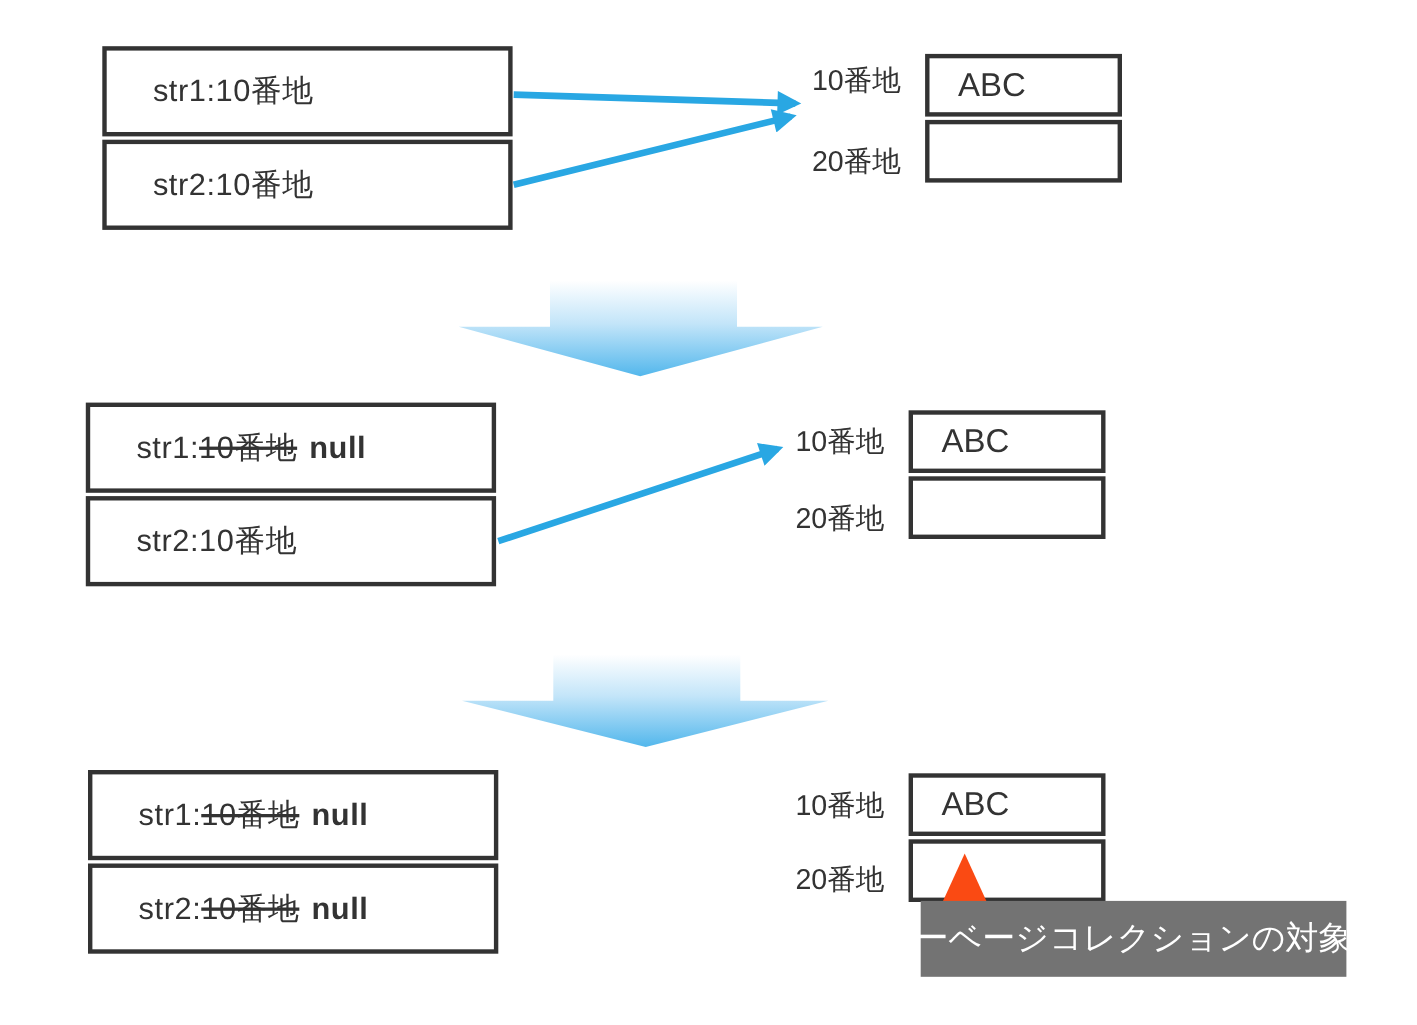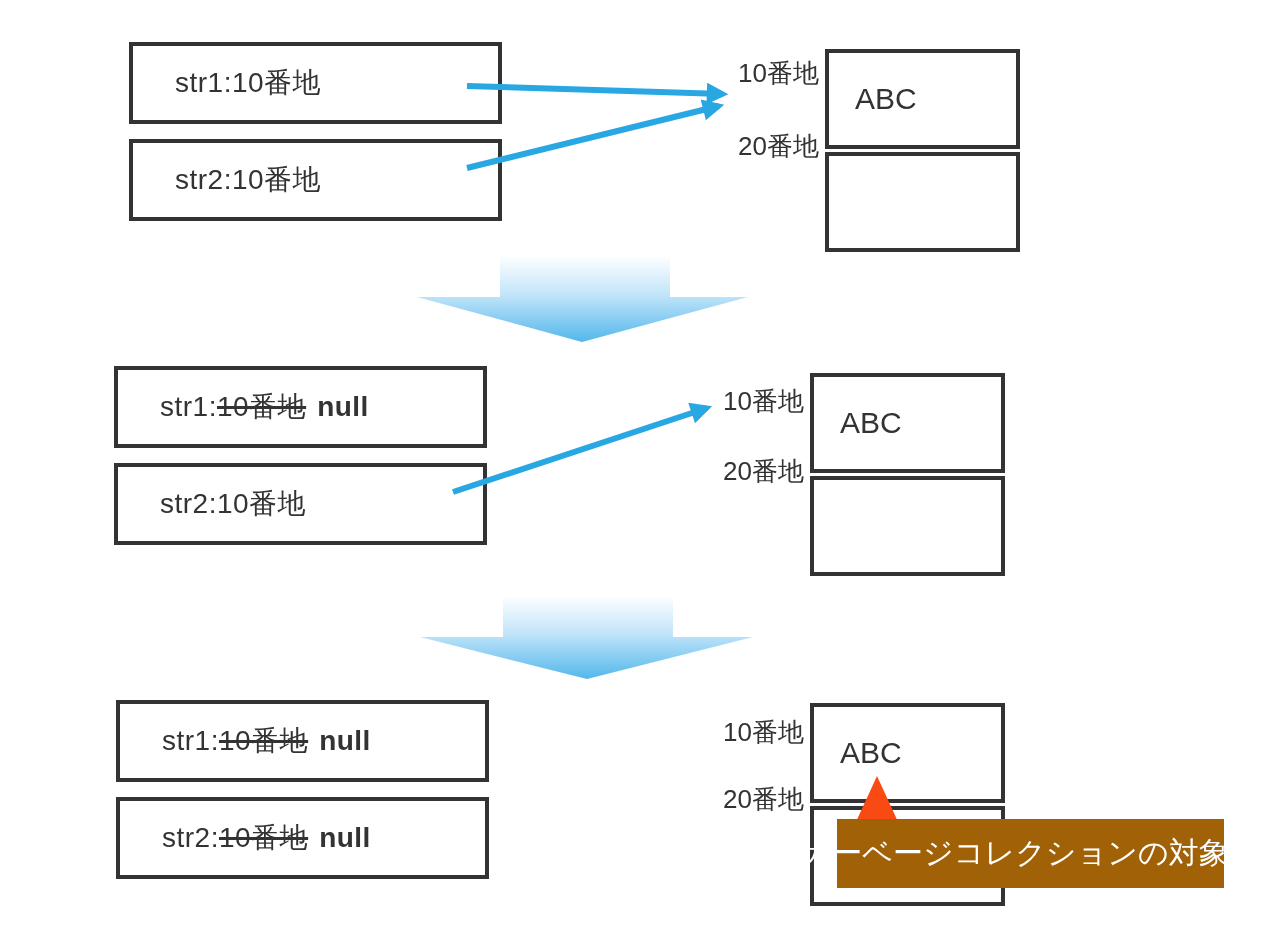--- a/index.html
+++ b/index.html
@@ -12,22 +12,21 @@
     color: #333333;
     overflow: hidden;
   }
 
   
   .vars-box {
     position: absolute;
     width: 373px;
     display: flex;
     flex-direction: column;
-    gap: 15px;
-    margin-left: 36px;
+    gap: 3px;
   }
   .var-row {
     box-sizing: border-box;
     height: 82px;
     border: 4px solid #333333;
     background: #ffffff;
     display: flex;
     align-items: center;
     padding-left: 42px;
     font-size: 28px;
@@ -41,27 +40,28 @@
   
   .mem-box {
     position: absolute;
     width: 195px;
     display: flex;
     flex-direction: column;
     gap: 3px;
   }
   .mem-cell {
     box-sizing: border-box;
-    height: 100px;
+    height: 57px;
     border: 4px solid #333333;
     background: #ffffff;
     display: flex;
     align-items: center;
     padding-left: 26px;
     font-size: 30px;
+    margin-left: 16px;
   }
 
   
   .addr-label {
     position: absolute;
     width: 86px;
     text-align: right;
     font-size: 26px;
     line-height: 27px;
     white-space: nowrap;
@@ -77,21 +77,21 @@
     pointer-events: none;
   }
 
   
   .callout {
     position: absolute;
     left: 837px;
     top: 819px;
     width: 387px;
     height: 69px;
-    background: #a16207;
+    background: #737373;
     color: #ffffff;
     font-size: 30px;
     display: flex;
     align-items: center;
     justify-content: center;
     z-index: 6;
     white-space: nowrap;
   }
 </style>
 </head>

